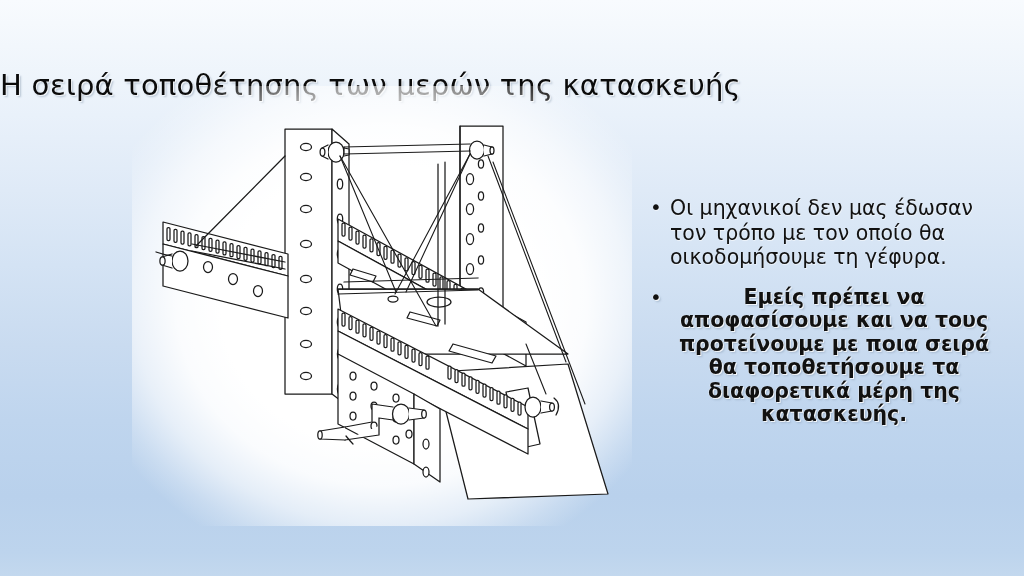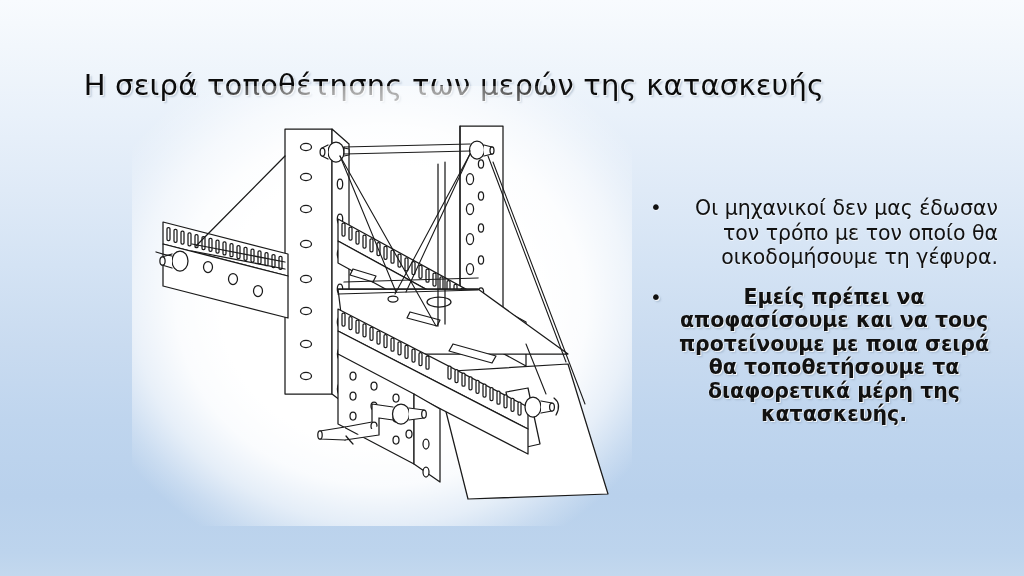--- a/index.html
+++ b/index.html
@@ -30,21 +30,20 @@
         #c3d8ee 100%);
     overflow: hidden;
   }
 
   
   #title {
     position: absolute;
     left: 0;
     top: 66px;
     width: 908px;
-    text-align: center;
     font-size: 29px;
     line-height: 38px;
     color: #0b0b0b;
     letter-spacing: 0.2px;
     text-shadow: 1px 1px 0 rgba(255,255,255,0.75),
                  2px 2px 2px rgba(120,140,165,0.45);
     white-space: nowrap;
     user-select: none;
   }
 
@@ -99,21 +98,20 @@
     top: -1px;
     font-size: 20px;
     line-height: 1.25;
     color: #111111;
   }
   li.b1 {
     font-size: 20.5px;
     line-height: 24.5px;
     margin-bottom: 16px;
     text-shadow: 0.6px 0.6px 0 rgba(255,255,255,0.55);
-    text-align: right;
   }
   li.b2 {
     font-size: 20.5px;
     line-height: 23.5px;
     font-weight: bold;
     text-shadow: 1px 1px 0 rgba(255,255,255,0.85),
                  -0.5px -0.5px 0 rgba(255,255,255,0.6),
                  2px 2px 2px rgba(130,150,175,0.45);
     text-align: center;
   }

